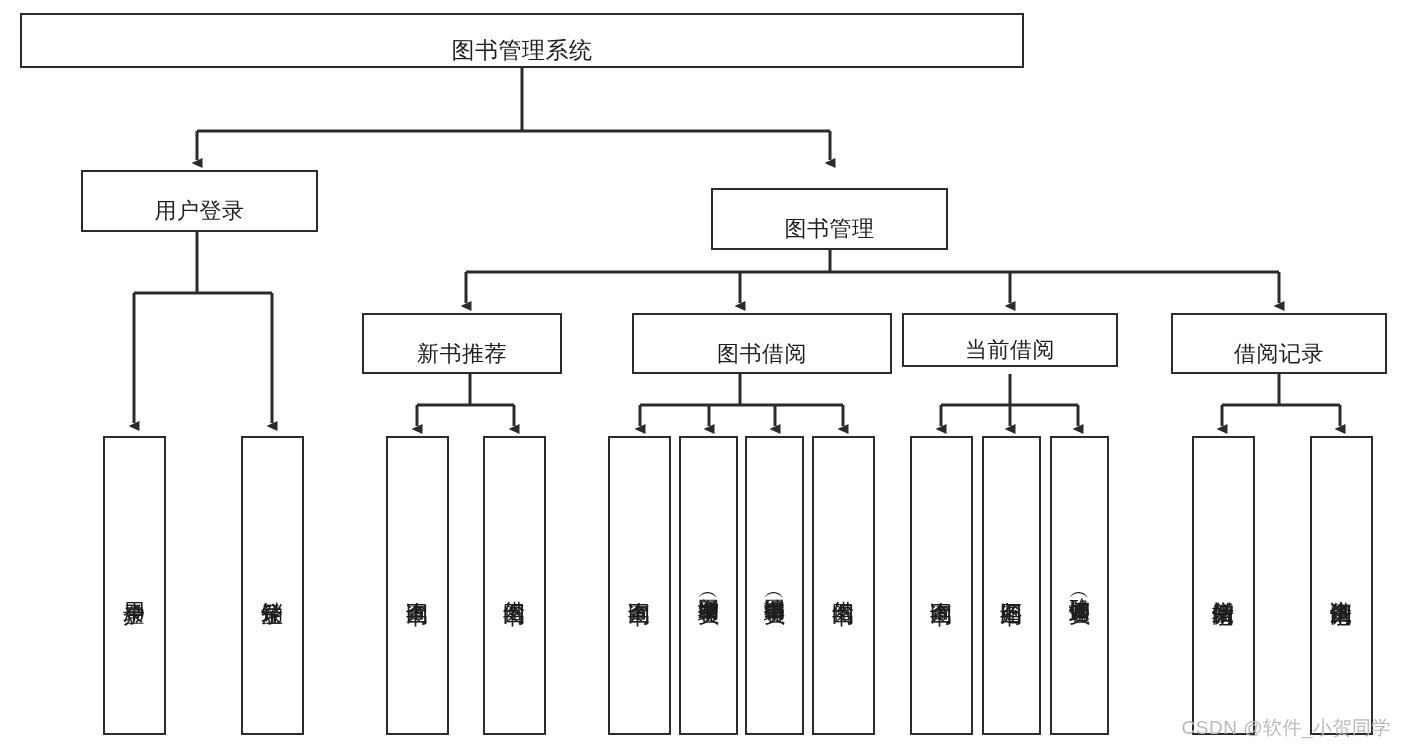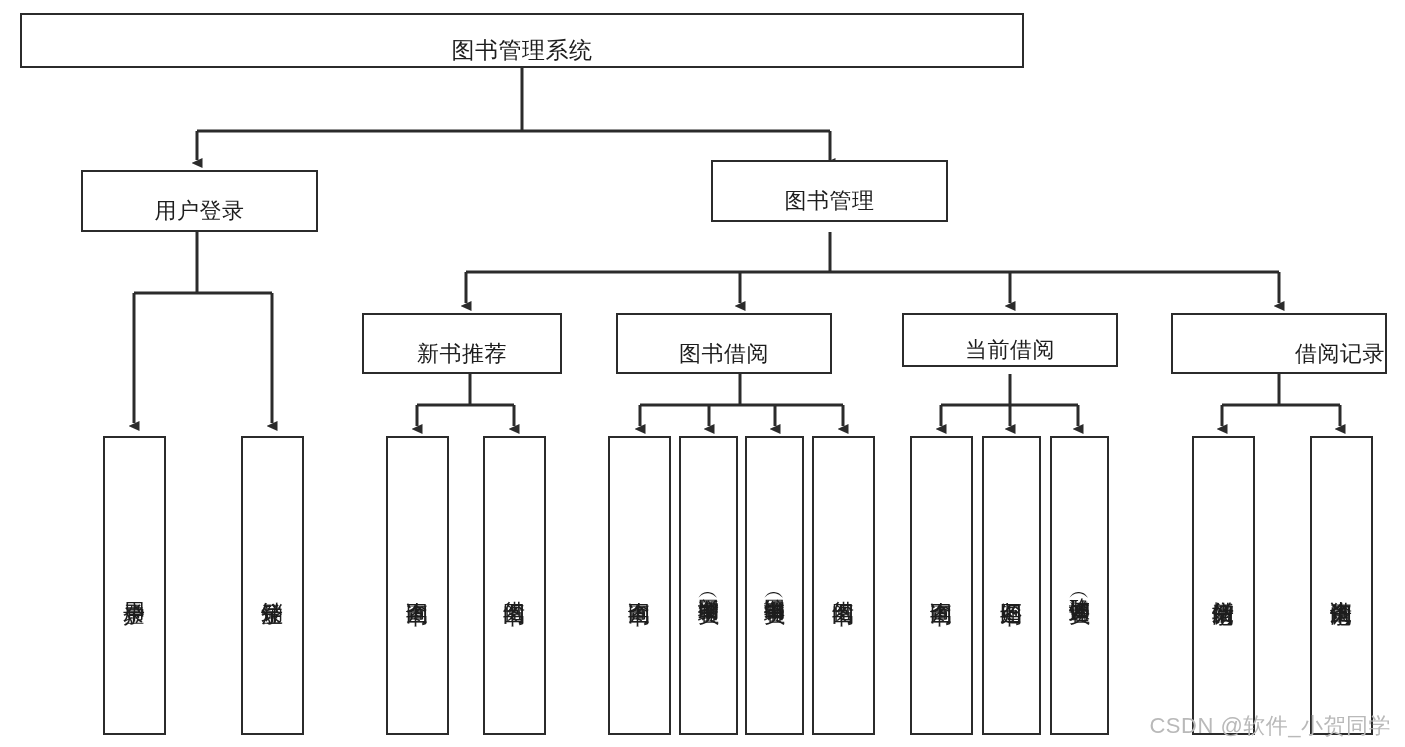--- a/index.html
+++ b/index.html
@@ -64,21 +64,21 @@
     letter-spacing: 1px;
     max-height: 290px;
   }
   .node.v.narrow .lbl {
     font-size: 21px;
   }
   .watermark {
     position: absolute;
     right: 14px;
     bottom: 6px;
-    font-size: 22px;
+    font-size: 19px;
     color: #b9b9b9;
     letter-spacing: 0.5px;
     white-space: nowrap;
     font-family: "Liberation Sans", "DejaVu Sans", sans-serif;
   }
 </style>
 </head>
 <body>
 
 <div id="canvas">
@@ -133,34 +133,34 @@
     </g>
   </svg>
 
   <div class="node h root" style="left:20px; top:13px; width:1004px; height:55px;">
     <span class="lbl">图书管理系统</span>
   </div>
 
   <div class="node h" style="left:81px; top:170px; width:237px; height:62px;">
     <span class="lbl">用户登录</span>
   </div>
-  <div class="node h" style="left:711px; top:160px; width:237px; height:62px;">
+  <div class="node h" style="left:711px; top:188px; width:237px; height:62px;">
     <span class="lbl">图书管理</span>
   </div>
 
   <div class="node h" style="left:362px; top:313px; width:200px; height:61px;">
     <span class="lbl">新书推荐</span>
   </div>
-  <div class="node h" style="left:616px; top:313px; width:216px; height:61px;">
+  <div class="node h" style="left:632px; top:313px; width:260px; height:61px;">
     <span class="lbl">图书借阅</span>
   </div>
   <div class="node h" style="left:902px; top:313px; width:216px; height:54px;">
     <span class="lbl">当前借阅</span>
   </div>
-  <div class="node h" style="left:1171px; top:313px; width:216px; height:61px;justify-content:flex-end;">
+  <div class="node h" style="left:1171px; top:313px; width:216px; height:61px;">
     <span class="lbl">借阅记录</span>
   </div>
 
   <div class="node v" style="left:103px; top:436px; width:63px; height:299px;">
     <span class="lbl">用户登录</span>
   </div>
   <div class="node v" style="left:241px; top:436px; width:63px; height:299px;">
     <span class="lbl">注销登录</span>
   </div>
 

